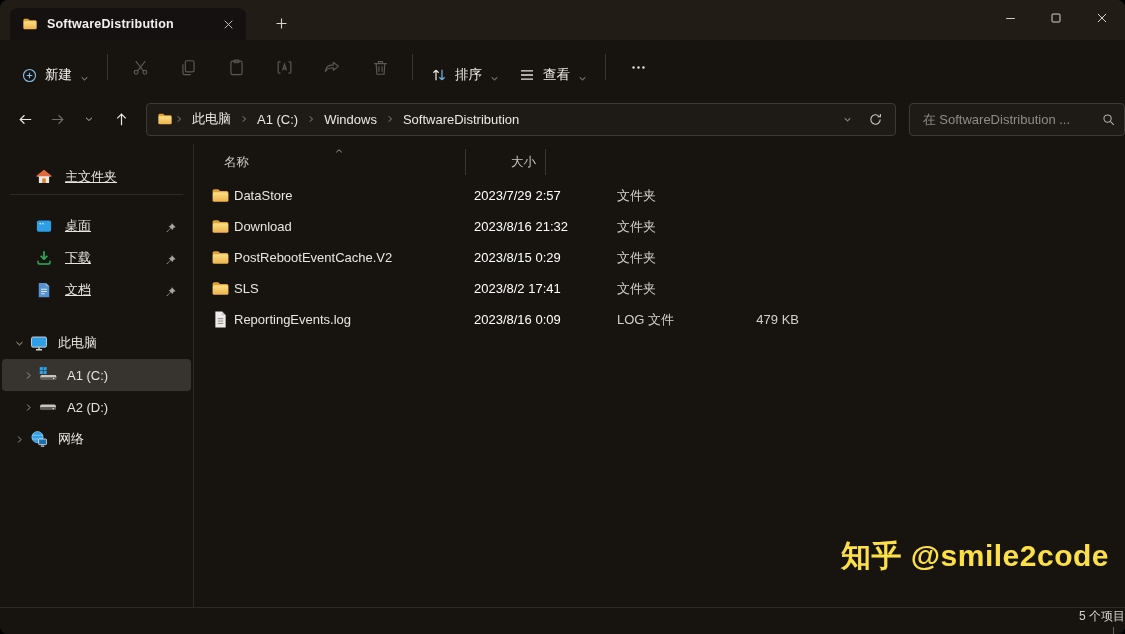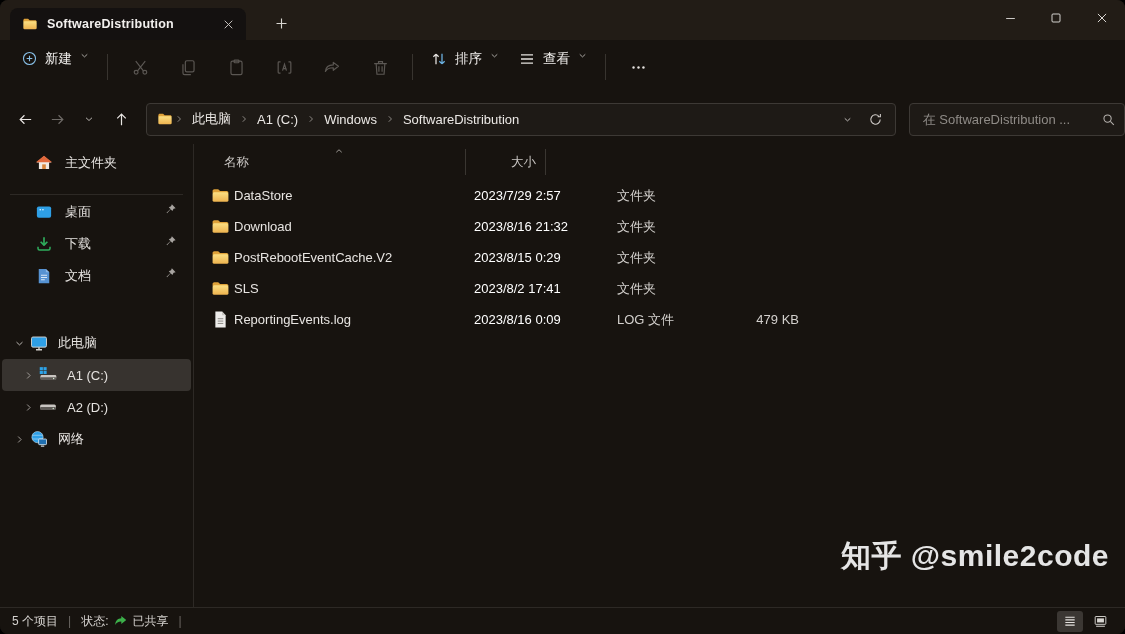--- a/index.html
+++ b/index.html
@@ -19,21 +19,21 @@
   .iconbtn{display:flex;align-items:center;justify-content:center;background:none;border:none;
            padding:0;cursor:default;}
   .tab-close{width:24px;height:24px;border-radius:4px;}
   .newtab{width:30px;height:30px;margin:0 0 2px 20px;border-radius:4px;}
   .win-controls{position:absolute;right:0;top:0;height:40px;display:flex;}
   .win-controls .iconbtn{width:46px;height:36px;}
 
   
   .commandbar{height:54px;background:#17130f;display:flex;align-items:center;
               padding-left:12px;box-sizing:border-box;}
-  .cmdbtn{display:flex;align-items:flex-start;gap:7px;height:34px;padding:0 9px;border-radius:4px;
+  .cmdbtn{display:flex;align-items:flex-end;gap:7px;height:34px;padding:0 9px;border-radius:4px;
           background:none;border:none;color:#f0eeec;font-size:13.5px;
           font-family:inherit;white-space:nowrap;}
   .cmd-icon{width:40px;height:34px;border-radius:4px;margin:0 4px;}
   .vdiv{width:1px;height:26px;background:#38342f;margin:0 8px;flex:none;}
 
   
   .addressrow{height:50px;display:flex;align-items:center;padding-left:10px;box-sizing:border-box;}
   .navbtn{width:30px;height:30px;margin:0 1px;border-radius:4px;}
   .addressbox{margin-left:9px;width:756px;height:33px;background:#1e1a16;
               border:1px solid #3d3935;border-radius:4px;display:flex;align-items:center;
@@ -46,22 +46,22 @@
              border:1px solid #3d3935;border-radius:4px;display:flex;align-items:center;
              padding:0 8px 0 11px;box-sizing:border-box;}
   .searchbox input{flex:1;background:transparent;border:none;outline:none;color:#cfcbc7;
                    font-size:13px;font-family:inherit;min-width:0;}
   .searchbox input::placeholder{color:#8f8b87;}
 
   
   .main{display:flex;height:463px;position:relative;}
   .sidebar{width:194px;flex:none;border-right:1px solid #2d2925;box-sizing:border-box;
            padding-top:10px;}
-  .side-item{display:flex;align-items:flex-start;height:32px;margin:0 3px;border-radius:4px;
-             padding-left:32px;font-size:13px;color:#e6e3e0;position:relative;}
+  .side-item{display:flex;align-items:flex-end;height:32px;margin:0 3px;border-radius:4px;
+             padding-left:32px;font-size:13px;color:#e6e3e0;position:relative;text-decoration:underline;}
   .side-item .lbl{margin-left:12px;}
   .side-divider{height:1px;background:#2d2925;margin:8px 10px 8px 10px;}
   .pin{margin-left:auto;margin-right:13px;display:flex;}
   .side-gap{height:28px;}
   .tree-item{display:flex;align-items:center;height:32px;margin:0 2px;border-radius:4px;
              font-size:13px;color:#e6e3e0;}
   .tree-item.selected{background:#37332f;}
   .tree-item .chev{width:16px;display:flex;justify-content:center;flex:none;}
   .tree-item.lvl0{padding-left:9px;}
   .tree-item.lvl1{padding-left:18px;}
@@ -80,30 +80,30 @@
   .hcol.c-size{width:80px;justify-content:flex-end;padding-right:10px;}
   .sortcaret{position:absolute;left:140px;top:2px;}
   .row{height:31px;display:flex;align-items:center;font-size:13px;}
   .cell{box-sizing:border-box;white-space:nowrap;overflow:hidden;}
   .cell.c-name{width:272px;display:flex;align-items:center;padding-left:17px;gap:4px;color:#e8e5e2;}
   .cell.c-date{width:143px;padding-left:8px;color:#ffffff;}
   .cell.c-type{width:120px;padding-left:8px;color:#d3d0cd;}
   .cell.c-size{width:80px;text-align:right;padding-right:10px;color:#d3d0cd;}
 
   
-  .statusbar{height:27px;border-top:1px solid #2d2925;display:flex;align-items:center;
-             padding:0 12px;box-sizing:border-box;font-size:12px;color:#d4d1ce;background:#17130f;}
+  .statusbar{height:27px;border-top:1px solid #2d2925;display:flex;align-items:flex-end;
+             padding:0 0;box-sizing:border-box;font-size:12px;color:#d4d1ce;background:#17130f;flex-direction:column;}
   .sb-sep{color:#6a6662;margin:0 10px;}
   .sb-shared{display:flex;align-items:center;gap:4px;margin-left:6px;}
   .view-toggles{margin-left:auto;display:flex;gap:4px;}
   .vt-btn{width:26px;height:21px;border-radius:3px;}
   .vt-btn.active{background:#3b3733;}
 
   .watermark{position:absolute;right:16px;bottom:30px;font-size:30px;font-weight:600;
-             color:#e5e5e5;letter-spacing:.5px;pointer-events:none;}
+             color:#fde047;letter-spacing:.5px;pointer-events:none;}
 
   svg{display:block;}
 </style>
 </head>
 <body>
 
 <svg width="0" height="0" style="position:absolute">
   <defs>
     <linearGradient id="gFold" x1="0" y1="0" x2="0" y2="1">
       <stop offset="0" stop-color="#fbdf82"></stop>

